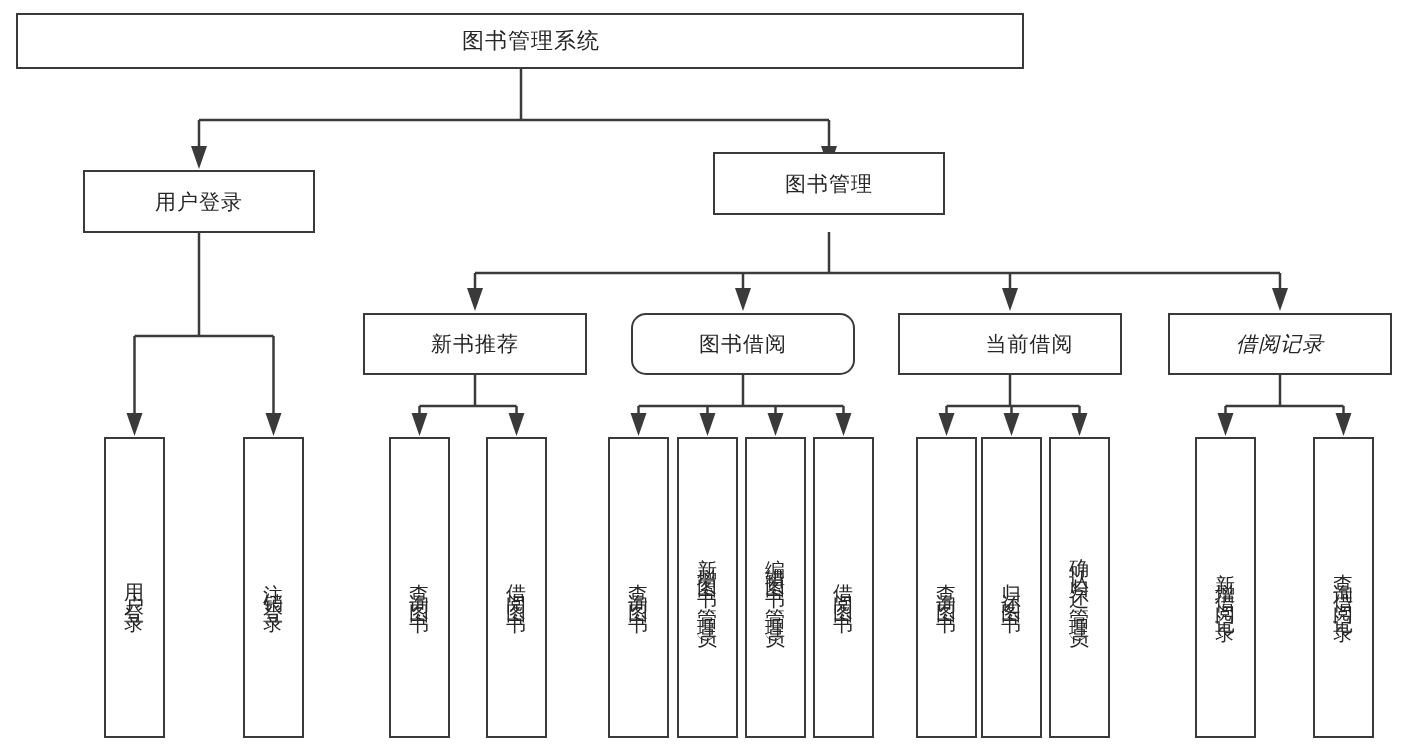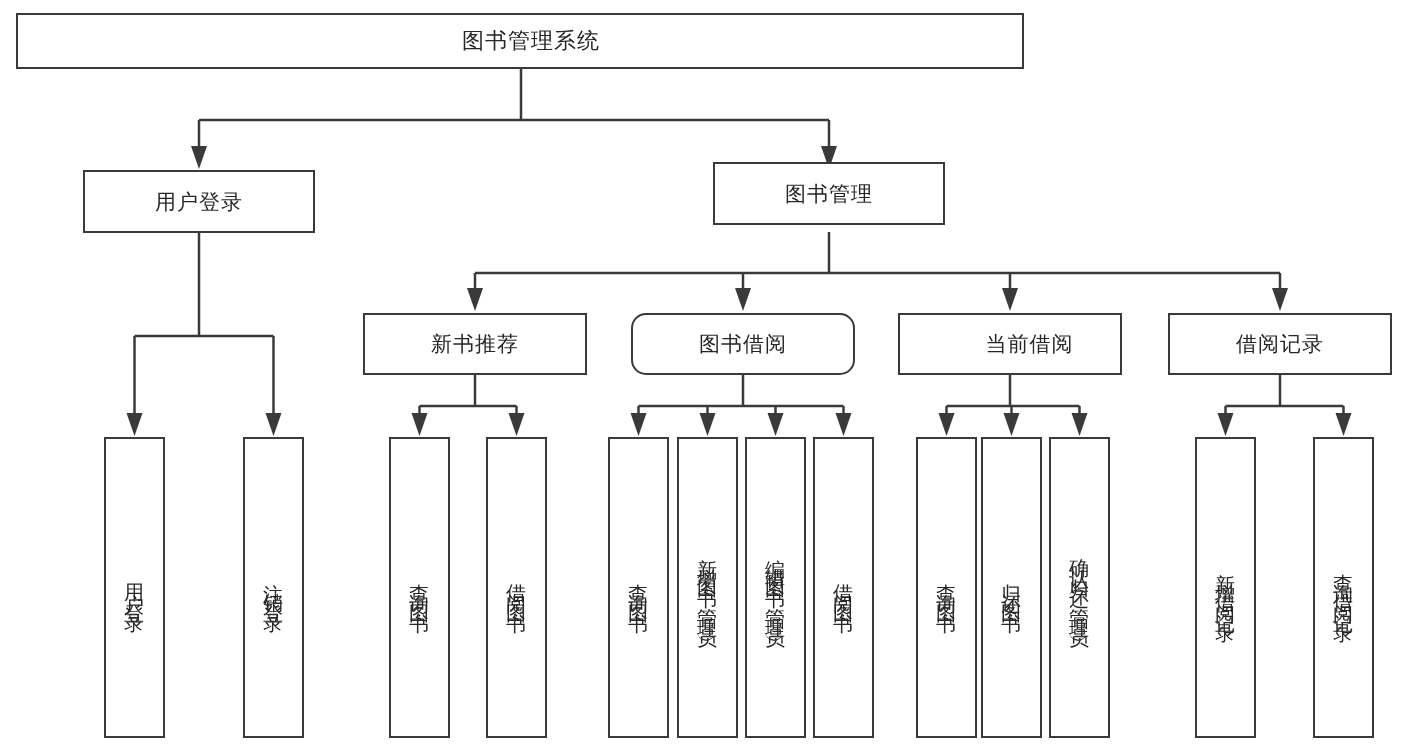--- a/index.html
+++ b/index.html
@@ -119,26 +119,26 @@
       <polygon points="1003.5,413 1019.5,413 1011.5,436"></polygon>
       <polygon points="1071.5,413 1087.5,413 1079.5,436"></polygon>
       <polygon points="1217.5,413 1233.5,413 1225.5,436"></polygon>
       <polygon points="1335.5,413 1351.5,413 1343.5,436"></polygon>
     </g>
   </svg>
 
   <div class="box root" style="left:16px; top:13px; width:1008px; height:56px;">图书管理系统</div>
 
   <div class="box" style="left:83px; top:170px; width:232px; height:63px;">用户登录</div>
-  <div class="box" style="left:713px; top:162px; width:232px; height:63px;text-align:right;">图书管理</div>
+  <div class="box" style="left:713px; top:152px; width:232px; height:63px;text-align:right;">图书管理</div>
 
   <div class="box" style="left:363px; top:313px; width:224px; height:62px;">新书推荐</div>
   <div class="box" style="left:631px; top:313px; width:224px; height:62px;border-radius:15px;">图书借阅</div>
   <div class="box" style="left:898px; top:313px; width:224px; height:62px;padding-left:39px;">当前借阅</div>
-  <div class="box" style="left:1168px; top:313px; width:224px; height:62px;">借阅记录</div>
+  <div class="box" style="left:1168px; top:313px; width:224px; height:62px;font-style:italic;">借阅记录</div>
 
   <div class="box leaf" style="left:104px; top:437px; width:61px; height:301px;">用户登录</div>
   <div class="box leaf" style="left:243px; top:437px; width:61px; height:301px;">注销登录</div>
 
   <div class="box leaf" style="left:389px; top:437px; width:61px; height:301px;">查询图书</div>
   <div class="box leaf" style="left:486px; top:437px; width:61px; height:301px;">借阅图书</div>
 
   <div class="box leaf" style="left:608px; top:437px; width:61px; height:301px;">查询图书</div>
   <div class="box leaf" style="left:677px; top:437px; width:61px; height:301px;">新增图书（管理员）</div>
   <div class="box leaf" style="left:745px; top:437px; width:61px; height:301px;">编辑图书（管理员）</div>

